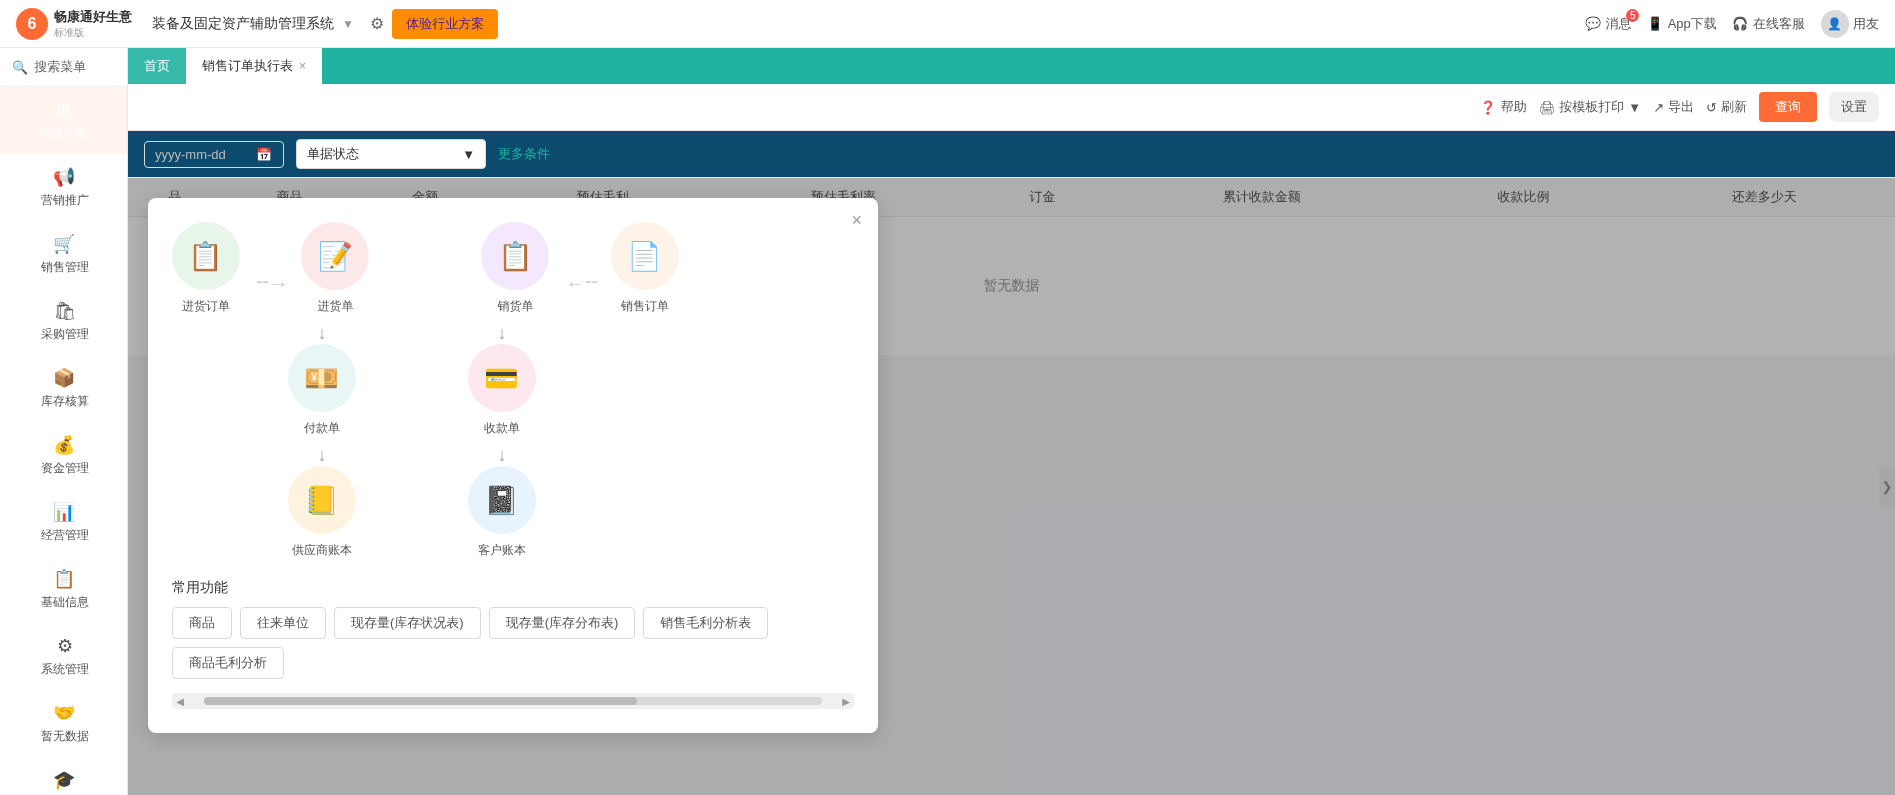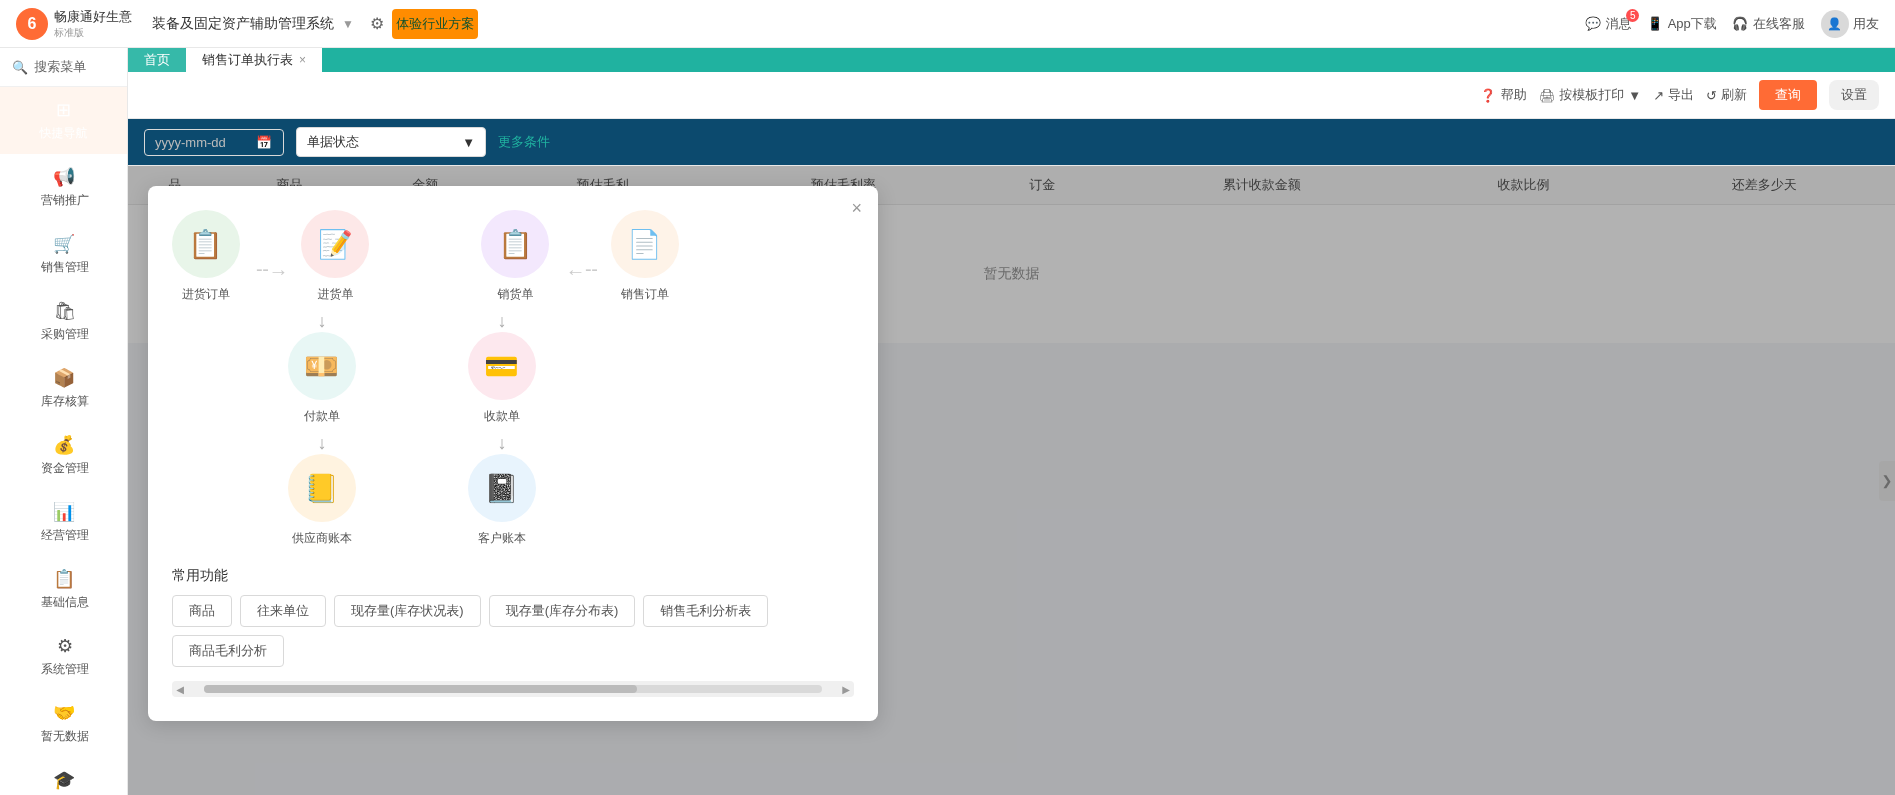--- a/index.html
+++ b/index.html
@@ -9,41 +9,41 @@
     .app-container { display: flex; flex-direction: column; height: 795px; width: 1895px; }
     .top-bar { display: flex; align-items: center; background: #fff; height: 48px; padding: 0 16px; border-bottom: 1px solid #e8e8e8; flex-shrink: 0; }
     .main-area { display: flex; flex: 1; overflow: hidden; }
     .sidebar { width: 128px; background: #fff; flex-shrink: 0; display: flex; flex-direction: column; border-right: 1px solid #e8e8e8; }
     .content-area { flex: 1; display: flex; flex-direction: column; overflow: hidden; }
 
     
     .logo-area { display: flex; align-items: center; gap: 6px; margin-right: 20px; }
     .logo-icon { width: 32px; height: 32px; background: #ff6b35; border-radius: 50%; display: flex; align-items: center; justify-content: center; color: white; font-size: 16px; font-weight: bold; }
     .logo-text { display: flex; flex-direction: column; }
-    .logo-main { font-size: 13px; color: #333; font-weight: normal; }
+    .logo-main { font-size: 13px; color: #333; font-weight: bold; }
     .logo-sub { font-size: 10px; color: #999; }
     .system-title { font-size: 14px; color: #333; margin-right: 8px; }
     .dropdown-btn { background: none; border: none; cursor: pointer; color: #999; font-size: 12px; margin-right: 16px; }
     .settings-btn { background: none; border: none; cursor: pointer; color: #666; font-size: 16px; margin-right: 8px; }
-    .trial-btn { background: #ff8c00; color: #14532d; border: none; border-radius: 4px; padding: 6px 4px; cursor: pointer; font-size: 13px; }
+    .trial-btn { background: #ff8c00; color: #4c1d95; border: none; border-radius: 4px; padding: 6px 14px; cursor: pointer; font-size: 13px; }
     .top-right { margin-left: auto; display: flex; align-items: center; gap: 16px; }
     .top-icon-item { display: flex; align-items: center; gap: 4px; cursor: pointer; color: #555; font-size: 13px; position: relative; }
     .badge { background: #ff4d4f; color: white; border-radius: 8px; font-size: 10px; padding: 1px 4px; position: absolute; top: -6px; right: -8px; }
     .user-avatar { width: 28px; height: 28px; background: #d9d9d9; border-radius: 50%; display: flex; align-items: center; justify-content: center; font-size: 12px; color: #666; }
 
     
     .search-menu { display: flex; align-items: center; gap: 6px; padding: 10px 12px; color: #666; cursor: pointer; border-bottom: 1px solid #f0f0f0; }
     .sidebar-item { display: flex; flex-direction: column; align-items: center; padding: 12px 8px; cursor: pointer; color: #555; font-size: 12px; gap: 4px; border-left: 3px solid transparent; transition: all 0.2s; }
     .sidebar-item.active { background: #fff5ee; color: #ff6b35; border-left-color: #ff6b35; }
     .sidebar-icon { font-size: 18px; }
     .sidebar-item-kuaijie { background: linear-gradient(135deg, #ff6b35, #ff8c00); color: white !important; border-left: none !important; }
     .sidebar-item-kuaijie .sidebar-icon { color: white; }
 
     
-    .tab-bar { display: flex; align-items: center; background: #20b2a0; height: 24px; padding: 0; }
+    .tab-bar { display: flex; align-items: center; background: #20b2a0; height: 36px; padding: 0; }
     .tab-item { padding: 0 16px; height: 40px; display: flex; align-items: center; cursor: pointer; color: rgba(255,255,255,0.8); font-size: 13px; gap: 6px; }
     .tab-item.home { color: white; background: rgba(255,255,255,0.1); }
     .tab-item.active { background: white; color: #333; border-radius: 4px 4px 0 0; }
     .tab-close { font-size: 12px; cursor: pointer; color: #999; }
 
     
     .content-toolbar { display: flex; align-items: center; justify-content: flex-end; padding: 8px 16px; background: white; border-bottom: 1px solid #e8e8e8; gap: 12px; }
     .toolbar-btn { display: flex; align-items: center; gap: 4px; cursor: pointer; color: #555; font-size: 13px; background: none; border: none; }
     .toolbar-btn-primary { background: #ff6b35; color: white; border: none; border-radius: 4px; padding: 6px 16px; cursor: pointer; font-size: 13px; }
     .toolbar-btn-setting { background: #f0f0f0; color: #555; border: none; border-radius: 8px; padding: 6px 12px; cursor: pointer; font-size: 13px; }

